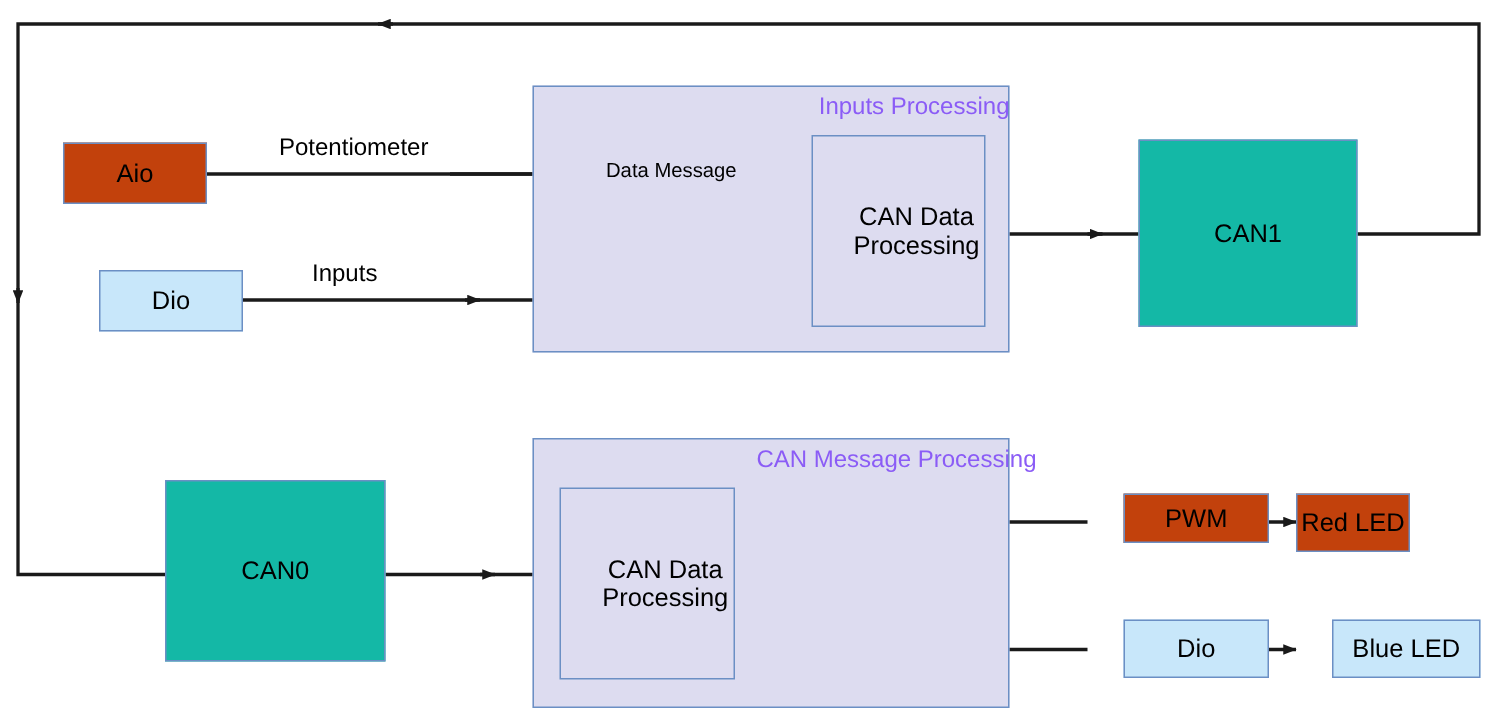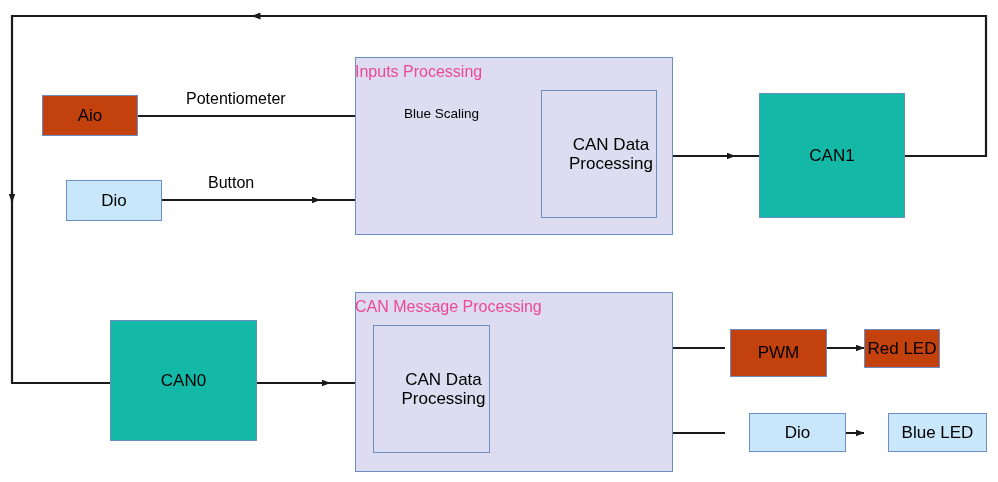--- a/index.html
+++ b/index.html
@@ -55,22 +55,22 @@
     box-sizing: border-box;
     background: #dddcf0;
     border: 1.6px solid #6b8fc4;
     z-index: 1;
   }
   .group-title {
     position: absolute;
     left: 0;
     right: 0;
     top: 8px;
-    text-align: left;
-    color: #ec4899;
+    text-align: right;
+    color: #8b5cf6;
     z-index: 2;
   }
   .edge-label {
     position: absolute;
     color: #000000;
     white-space: nowrap;
     z-index: 4;
   }
   .tri-label {
     position: absolute;
@@ -131,41 +131,41 @@
   <div class="group-box" style="left:355px; top:57px; width:318px; height:178px;"></div>
   <div class="group-title fs-16" style="left:355px; width:318px; top:63px;">Inputs Processing</div>
 
   <div class="group-box" style="left:355px; top:292px; width:318px; height:180px;"></div>
   <div class="group-title fs-16" style="left:355px; width:336px; top:298px;">CAN Message Processing</div>
 
   <div class="node node-amber fs-17" style="left:42px; top:95px; width:96px; height:41px;">Aio</div>
 
   <div class="node node-blue fs-17" style="left:42px; top:180px; width:96px; height:41px;">Dio</div>
 
-  <div class="tri-label fs-13" style="left:404px; top:106px;">Blue Scaling</div>
+  <div class="tri-label fs-13" style="left:404px; top:106px;">Data Message</div>
 
   <div class="node node-lav fs-17" style="left:541px; top:90px; width:116px; height:128px; flex-direction:column;">
     <span>CAN Data</span>
     <span>Processing</span>
   </div>
 
   <div class="node node-green fs-17" style="left:759px; top:93px; width:146px; height:125px;">CAN1</div>
 
   <div class="node node-green fs-17" style="left:110px; top:320px; width:147px; height:121px;">CAN0</div>
 
   <div class="node node-lav fs-17" style="left:373px; top:325px; width:117px; height:128px; flex-direction:column;">
     <span>CAN Data</span>
     <span>Processing</span>
   </div>
 
-  <div class="node node-amber fs-17" style="left:730px; top:329px; width:97px; height:48px;">PWM</div>
+  <div class="node node-amber fs-17" style="left:749px; top:329px; width:97px; height:33px;">PWM</div>
 
   <div class="node node-blue fs-17" style="left:725px; top:413px; width:97px; height:39px;">Dio</div>
 
   <div class="node node-amber fs-17" style="left:864px; top:329px; width:76px; height:39px;">Red LED</div>
 
   <div class="node node-blue fs-17" style="left:864px; top:413px; width:99px; height:39px;">Blue LED</div>
 
   <div class="edge-label fs-16" style="left:186px; top:90px;">Potentiometer</div>
 
-  <div class="edge-label fs-16" style="left:208px; top:174px;">Button</div>
+  <div class="edge-label fs-16" style="left:208px; top:174px;">Inputs</div>
 
 </div>
 
 </body></html>

